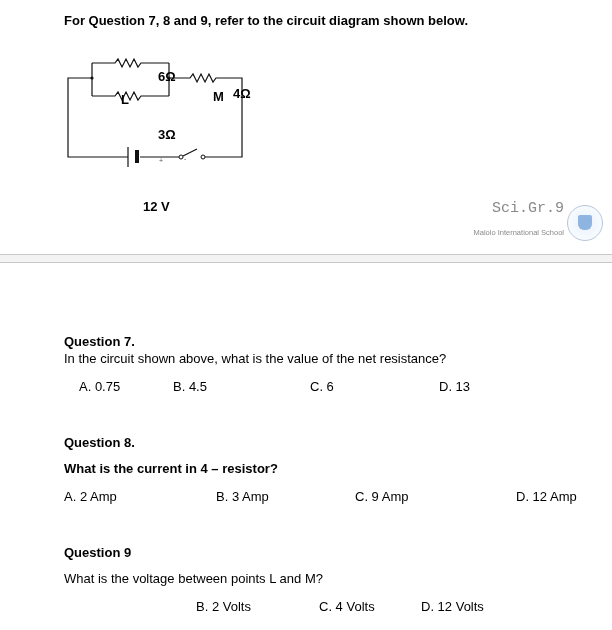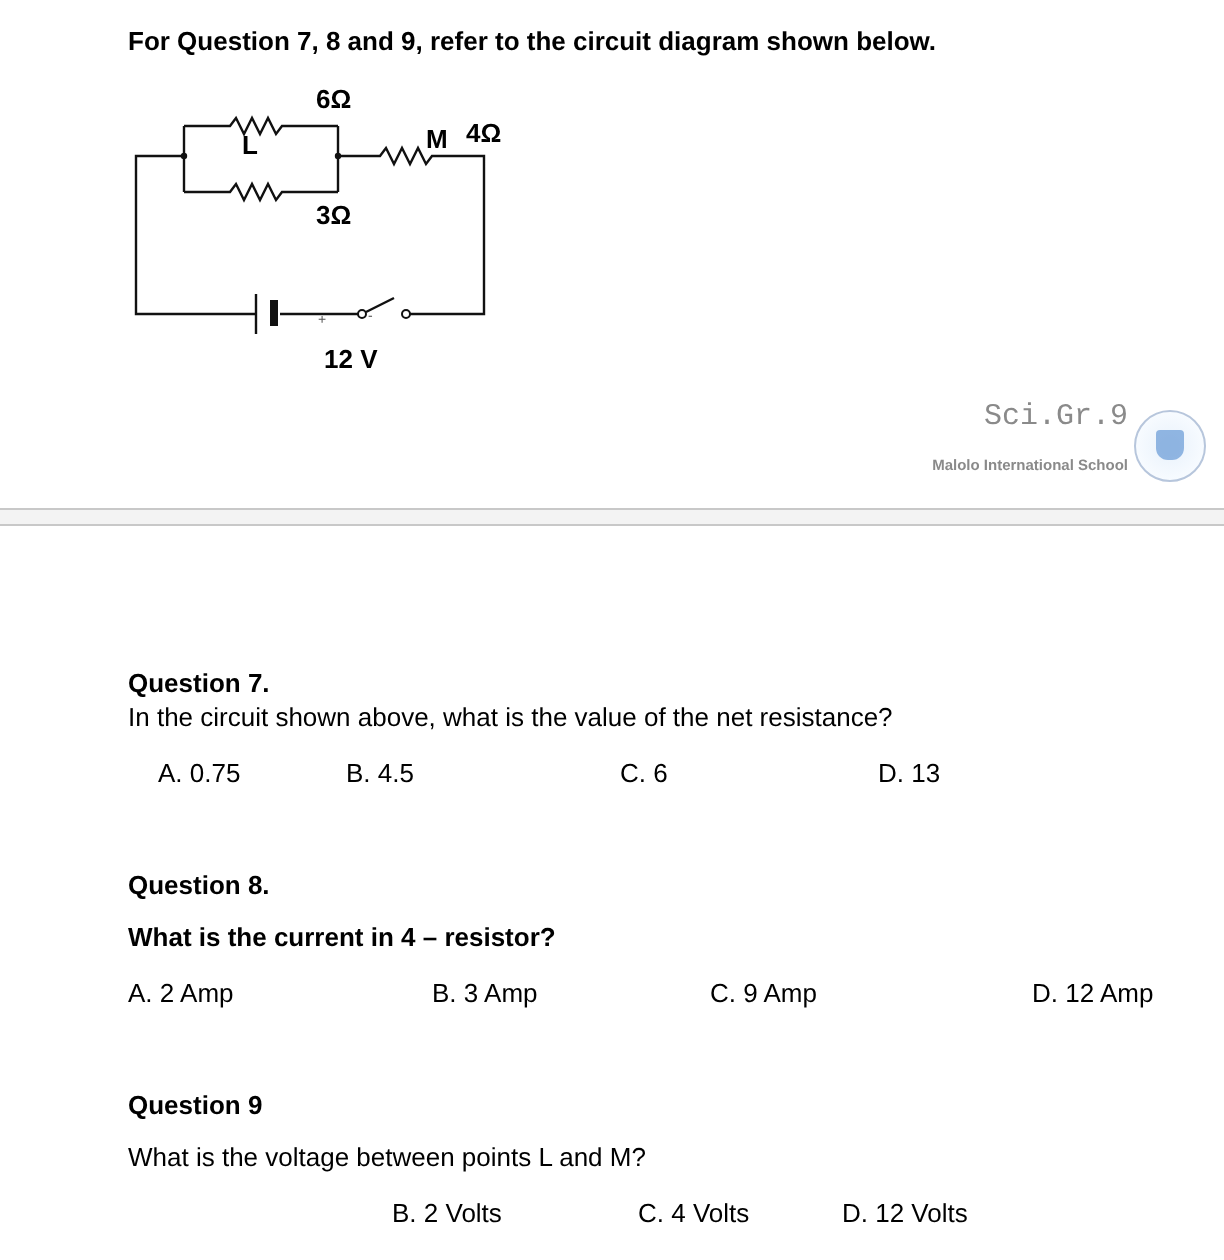--- a/index.html
+++ b/index.html
@@ -1,23 +1,23 @@
 <!DOCTYPE html>
 <html><head>
 <meta charset="utf-8">
 <style>
   html, body { margin:0; padding:0; background:#ffffff; }
   body { width:612px; height:630px; position:relative; overflow:hidden;
          font-family:"Liberation Sans", sans-serif; color:#000; }
   .abs { position:absolute; white-space:nowrap;padding-left:41px; }
   .intro { left:23px; top:13px; font-size:13px; font-weight:bold; }
   .circuit { position:absolute; left:0; top:0; }
-  .clabel { font-family:"Liberation Sans", sans-serif; font-weight:bold; font-size:13px; }
+  .clabel { font-family:"Liberation Sans", sans-serif; font-weight:bold; font-size:13px;margin-top:27px; }
   .header-id { right:48px; top:200px; font-size:15px; color:#8a8a8a; font-family:Liberation Mono, monospace; }
-  .school { right:48px; top:228px; font-size:7.5px; color:#8a8a8a;font-weight:bold; }
+  .school { right:48px; top:228px; font-size:7.5px; color:#8a8a8a; }
   .logo { position:absolute; left:567px; top:205px; width:34px; height:34px; border-radius:50%;
           border:1px solid #b7c6dc; background:radial-gradient(circle,#e8f1fb 0%,#f7fbff 70%); }
   .logo .inner { position:absolute; left:10px; top:9px; width:14px; height:15px; background:#6f9fd8; opacity:.75;
                  border-radius:2px 2px 6px 6px; }
   .page-break { position:absolute; left:0; top:254px; width:612px; height:7px;
                 background:#f3f3f3; border-top:1px solid #c8c8c8; border-bottom:1px solid #c8c8c8; }
   .qtitle { font-size:13px; font-weight:bold; left:23px; }
   .qtext { font-size:13px; left:23px; }
   .opt { font-size:13px; }
 </style>
@@ -53,21 +53,21 @@
 
   <circle cx="92" cy="78" r="1.6" fill="#111"></circle>
   <circle cx="169" cy="78" r="1.6" fill="#111"></circle>
 </svg>
 
 <div class="abs clabel" style="left:117px;top:42px;">6Ω</div>
 <div class="abs clabel" style="left:117px;top:100px;">3Ω</div>
 <div class="abs clabel" style="left:192px;top:59px;">4Ω</div>
 <div class="abs clabel" style="left:80px;top:65px;">L</div>
 <div class="abs clabel" style="left:172px;top:62px;">M</div>
-<div class="abs clabel" style="left:121px;top:172px;">12 V</div>
+<div class="abs clabel" style="left:102px;top:172px;">12 V</div>
 <div class="abs" style="left:118px;top:157px;font-size:7px;color:#555;">+</div>
 <div class="abs" style="left:143px;top:155px;font-size:7px;color:#555;">-</div>
 
 <div class="abs header-id">Sci.Gr.9</div>
 <div class="abs school">Malolo International School</div>
 <div class="logo">
     <div class="inner"></div>
   </div>
 
 <div class="page-break"></div>

